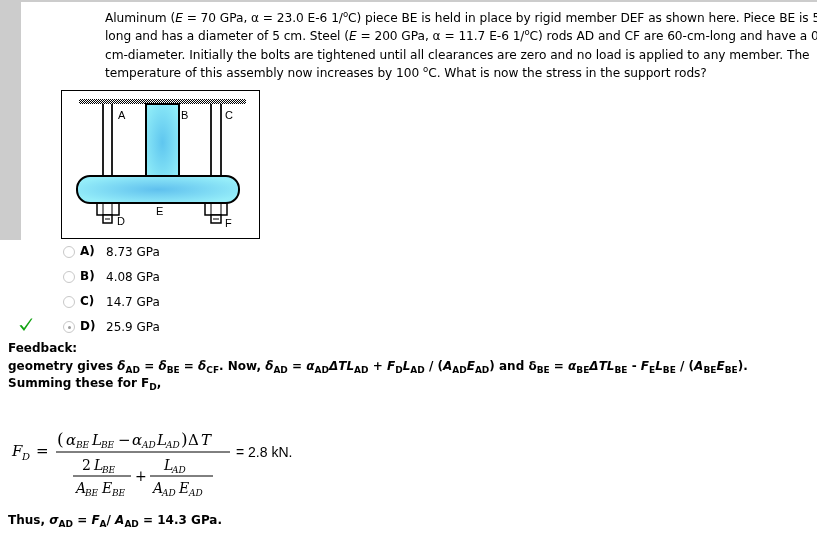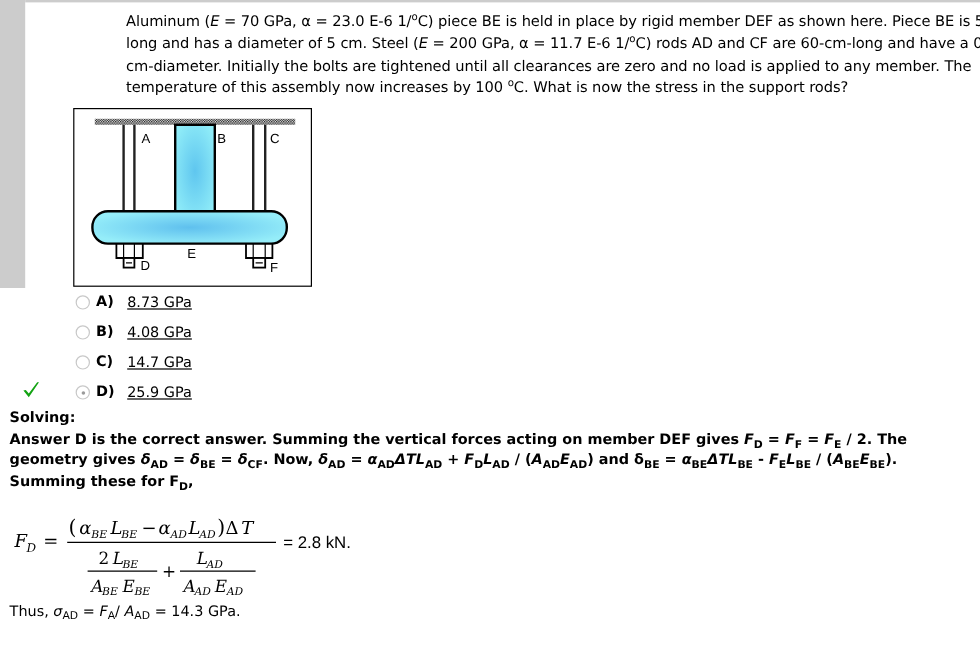--- a/index.html
+++ b/index.html
@@ -17,32 +17,32 @@
              border:1px solid #000; box-sizing:border-box; background:#fff; }
   .diagram svg { position:absolute; left:0; top:0; }
 
   .choices { position:absolute; left:61px; top:243px; }
   .choice { position:absolute; left:0; height:20px; width:200px; }
   .radio { position:absolute; left:2px; top:3px; width:12px; height:12px; border-radius:50%;
            border:1px solid #c8c8c8; box-sizing:border-box; background:#fff; }
   .radio.checked::after { content:""; position:absolute; left:4px; top:4px; width:3px; height:3px;
            border-radius:50%; background:#9a9a9a; }
   .choice-letter { position:absolute; left:19px; top:1px; font-size:12px; font-weight:bold; }
-  .choice-value { position:absolute; left:45px; top:2px; font-size:12px;text-decoration:underline; }
+  .choice-value { position:absolute; left:45px; top:2px; font-size:12px; }
 
   .check { position:absolute; left:18px; top:317px; width:16px; height:16px; }
 
   .feedback { position:absolute; left:8px; top:340px; width:800px;
               font-size:12px; font-weight:bold; line-height:17.6px; }
   .feedback i { font-style:italic; }
   .feedback sub { font-size:9px; vertical-align:-3px; line-height:0; font-style:normal; }
 
   .equation { position:absolute; left:8px; top:425px; width:310px; height:75px;
               font-family:"DejaVu Serif", "Liberation Serif", serif; }
-  .conclusion { position:absolute; left:8px; top:502px; font-size:12px; font-weight:normal; }
+  .conclusion { position:absolute; left:8px; top:513px; font-size:12px; font-weight:bold; }
   .conclusion i { font-style:italic; }
   .conclusion sub { font-size:9px; vertical-align:-3px; line-height:0; font-style:normal; }
 </style>
 </head>
 <body>
 
 <div class="topline"></div>
 <div class="sidebar"></div>
 
 <div class="question"><span>Aluminum (</span><i>E</i><span> = 70 GPa, α = 23.0 E-6 1/</span><sup>o</sup><span>C) piece BE is held in place by rigid member DEF as shown here. Piece BE is 50 cm long and has a diameter of 5 cm. Steel (</span><i>E</i><span> = 200 GPa, α = 11.7 E-6 1/</span><sup>o</sup><span>C) rods AD and CF are 60-cm-long and have a 0.5-cm-diameter. Initially the bolts are tightened until all clearances are zero and no load is applied to any member. The temperature of this assembly now increases by 100 </span><sup>o</sup><span>C. What is now the stress in the support rods?</span></div>
@@ -117,22 +117,21 @@
     <span class="choice-letter">D)</span>
     <span class="choice-value">25.9 GPa</span>
   </div>
 </div>
 
 <svg class="check" viewBox="0 0 16 16">
   <path d="M1.5 8.5 L6 14 L14.5 1.5 L13 1.5 L6 11 L3.5 8 Z" fill="#13a313"></path>
 </svg>
 
 <div class="feedback">
-  <div>Solving:</div>
-  <div><span>Answer D is the correct answer. Summing the vertical forces acting on member DEF gives </span><i>F</i><sub>D</sub> = <i>F</i><sub>F</sub> = <i>F</i><sub>E</sub> / 2<span>. The</span></div>
+  <div>Feedback:</div>
   <div><span>geometry gives </span><i>δ</i><sub>AD</sub> = <i>δ</i><sub>BE</sub> = <i>δ</i><sub>CF</sub><span>. Now, </span><i>δ</i><sub>AD</sub> = <i>α</i><sub>AD</sub><i>ΔTL</i><sub>AD</sub> + <i>F</i><sub>D</sub><i>L</i><sub>AD</sub> / (<i>A</i><sub>AD</sub><i>E</i><sub>AD</sub>)<span> and </span>δ<sub>BE</sub> = <i>α</i><sub>BE</sub><i>ΔTL</i><sub>BE</sub> - <i>F</i><sub>E</sub><i>L</i><sub>BE</sub> / (<i>A</i><sub>BE</sub><i>E</i><sub>BE</sub>)<span>.</span></div>
   <div><span>Summing these for F</span><sub>D</sub><span>,</span></div>
 </div>
 
 <div class="equation">
   <svg width="310" height="75" viewBox="0 0 310 75" font-family="DejaVu Serif, Liberation Serif, serif">
     <text x="4" y="31" font-size="15" font-style="italic">F</text>
     <text x="14" y="35" font-size="10" font-style="italic">D</text>
     <text x="28" y="31" font-size="15">=</text>
 

